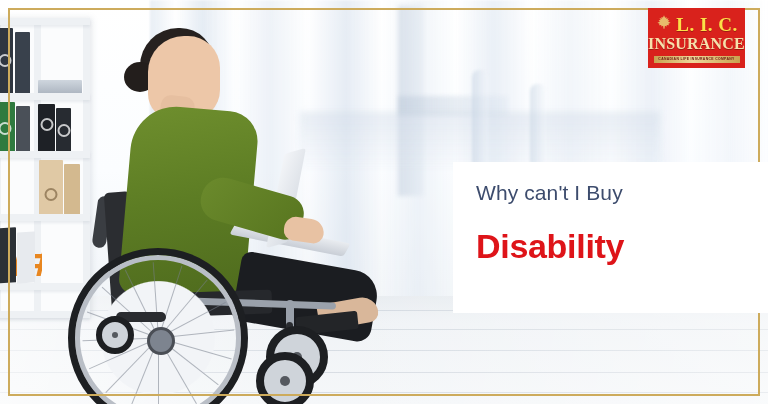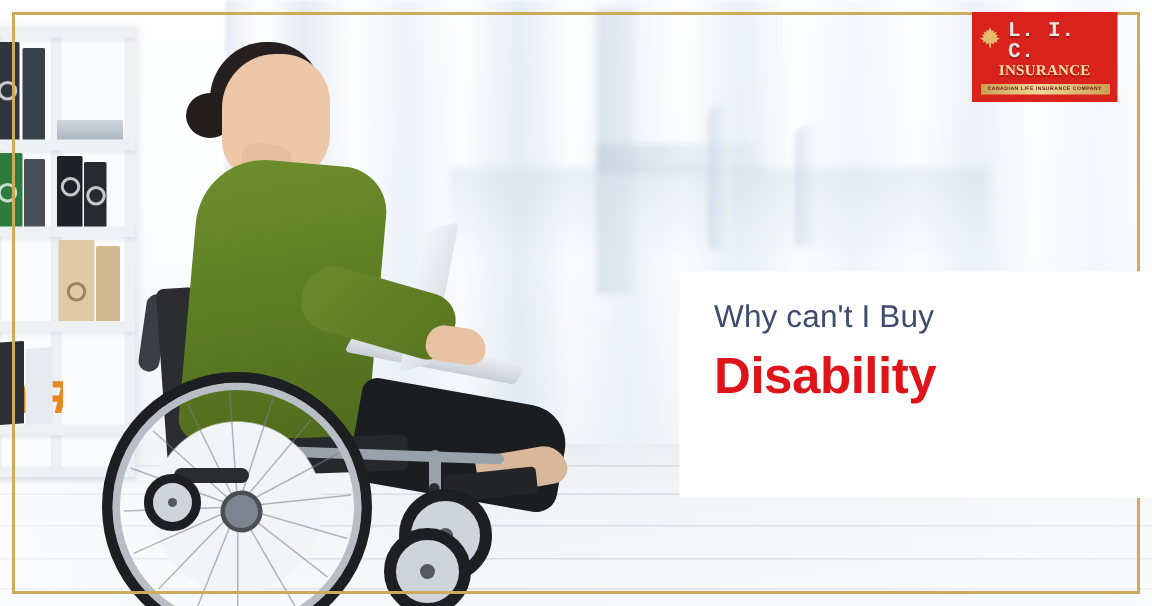--- a/index.html
+++ b/index.html
@@ -210,60 +210,60 @@
     position:absolute;left:648px;top:8px;width:97px;height:60px;
     background:#d9221c;
     display:flex;flex-direction:column;align-items:center;justify-content:center;
     box-sizing:border-box;padding:4px 3px 3px;
   }
   .logo-row{
     display:flex;align-items:center;justify-content:center;width:100%;gap:3px;
   }
   .leaf{flex:0 0 auto;line-height:1;}
   .logo-lic{
-    color:#e5e5e5;font-family:Liberation Mono, monospace;
-    font-size:14px;font-weight:700;letter-spacing:.5px;line-height:1;
+    color:#fde047;font-family:Liberation Serif, serif;
+    font-size:19px;font-weight:700;letter-spacing:.5px;line-height:1;
     text-shadow:0 1px 0 rgba(110,20,14,.55);
   }
   .logo-ins{
     color:#f7e0ab;font-family:"Liberation Serif","DejaVu Serif",serif;
-    font-size:10px;font-weight:700;letter-spacing:.2px;line-height:1.05;
+    font-size:16px;font-weight:700;letter-spacing:.2px;line-height:1.05;
     margin-top:1px;
     text-shadow:0 1px 0 rgba(110,20,14,.55);
   }
   .logo-tag{
     margin-top:3px;width:86px;height:7px;
     background:linear-gradient(90deg,#c9a14f,#efd79b 45%,#c9a14f);
     color:#6b1410;font-size:3.4px;line-height:7px;text-align:center;
     letter-spacing:.35px;overflow:hidden;white-space:nowrap;
     font-family:"Liberation Sans",sans-serif;font-weight:700;
   }
 
   
   .panel{
-    position:absolute;left:453px;top:181px;width:315px;height:151px;
+    position:absolute;left:453px;top:162px;width:315px;height:151px;
     background:#ffffff;
     box-sizing:border-box;
     padding:20px 0 0 23px;
   }
   .kicker{
     color:#3d4c6d;
     font-size:21px;
     font-weight:400;
     line-height:1.05;
     letter-spacing:.1px;
     white-space:nowrap;
   }
   .headline{
     color:#de1419;
     font-size:34px;
     font-weight:700;
     line-height:1.07;
     letter-spacing:-.3px;
-    margin-top:10px;
+    margin-top:24px;
     white-space:nowrap;
   }
   .headline div{display:block;}
 </style>
 </head>
 <body>
 
 <div class="banner">
 
   <div class="photo">

